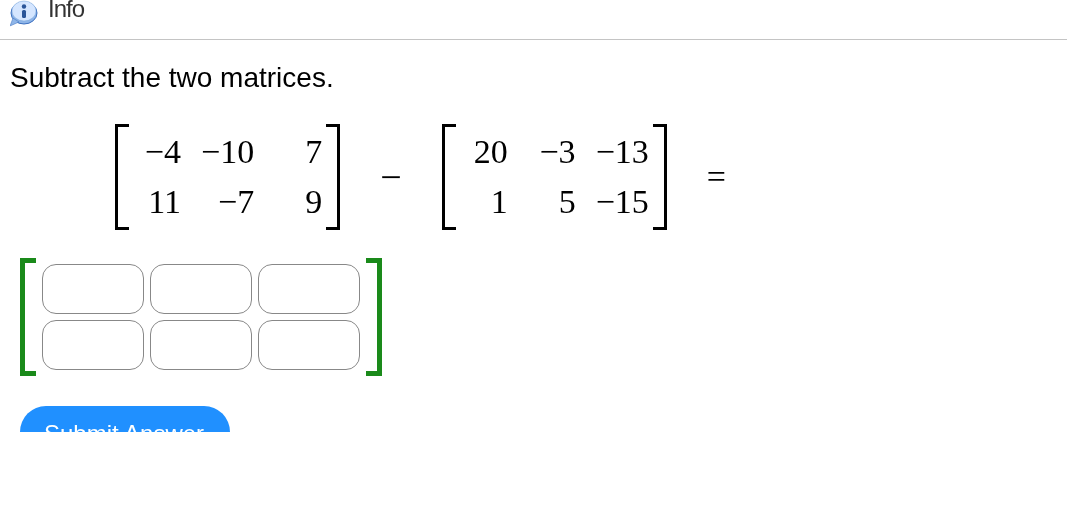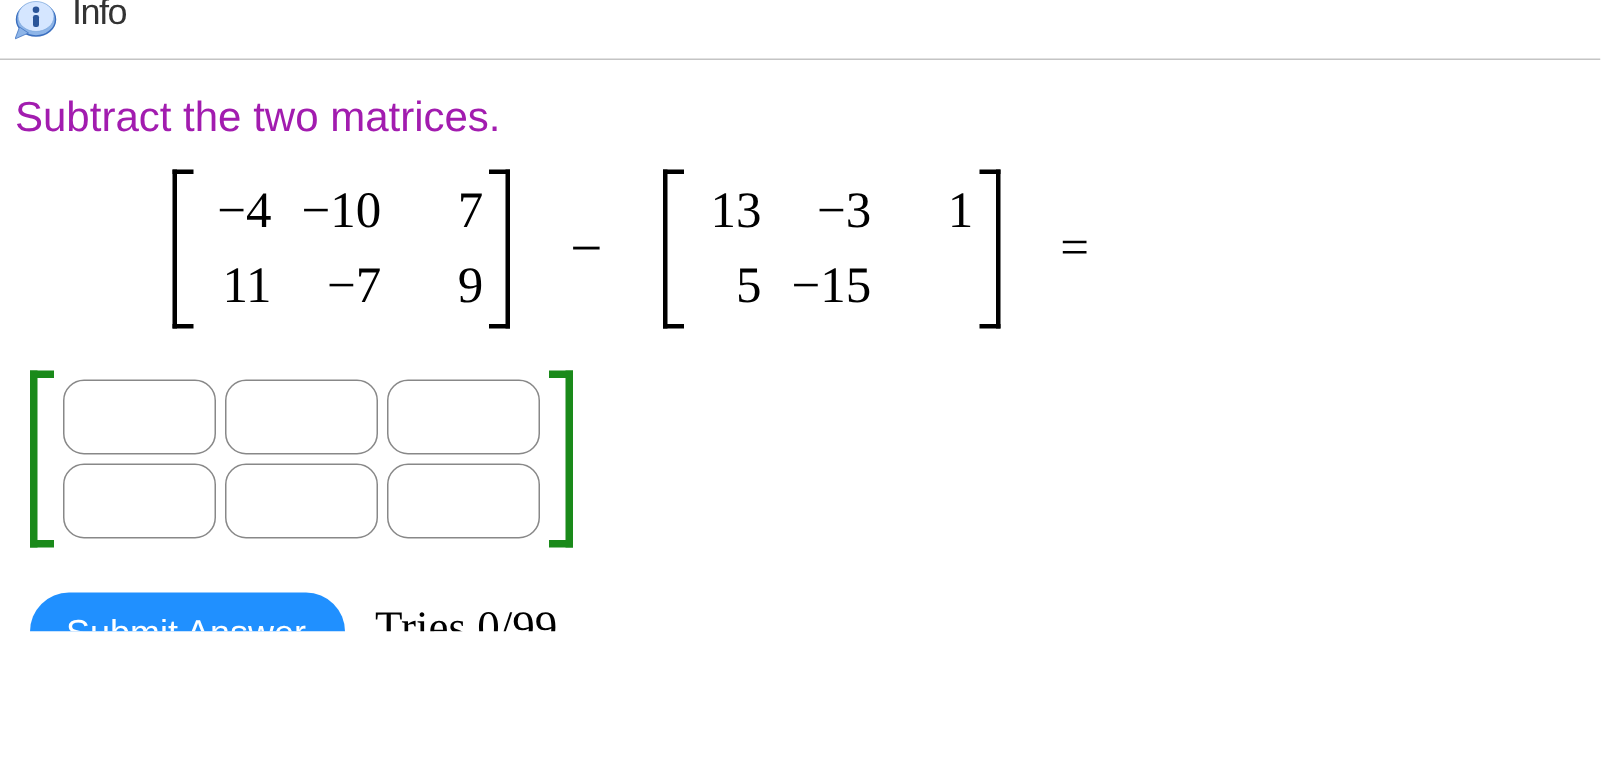--- a/index.html
+++ b/index.html
@@ -50,22 +50,22 @@
       text-decoration-thickness: 2px;
       letter-spacing: -1px;
       position: relative;
       top: -5px;
     }
     .content {
       padding: 30px 10px 0 10px;
     }
     .question {
       font-size: 28px;
-      color: #a21caf;
-      margin-bottom: 19px;
+      color: #000000;
+      margin-bottom: 30px;
     }
     .equation {
       display: flex;
       align-items: center;
       font-family: 'Times New Roman', Times, serif;
       font-size: 34px;
       color: #000;
       padding-left: 105px;
       margin-bottom: 28px;
     }
@@ -205,22 +205,23 @@
         <span class="matrix-cell">9</span>
       </span>
       <span class="bracket right"></span>
     </span>
 
     <span class="op minus">−</span>
 
     <span class="matrix">
       <span class="bracket left"></span>
       <span class="matrix-body">
-        <span class="matrix-cell">13</span>
+        <span class="matrix-cell">20</span>
         <span class="matrix-cell">−3</span>
+        <span class="matrix-cell">−13</span>
         <span class="matrix-cell">1</span>
         <span class="matrix-cell">5</span>
         <span class="matrix-cell">−15</span>
       </span>
       <span class="bracket right"></span>
     </span>
 
     <span class="op">=</span>
   </div>
 
@@ -233,14 +234,13 @@
       <input class="answer-input" type="text" style="">
       <input class="answer-input" type="text" style="">
       <input class="answer-input" type="text" style="">
     </div>
     <span class="answer-bracket right"></span>
   </div>
 </div>
 
 <div class="footer">
   <button class="submit-btn">Submit Answer</button>
-  <span class="tries">Tries 0/99</span>
 </div>
 
 </body></html>

